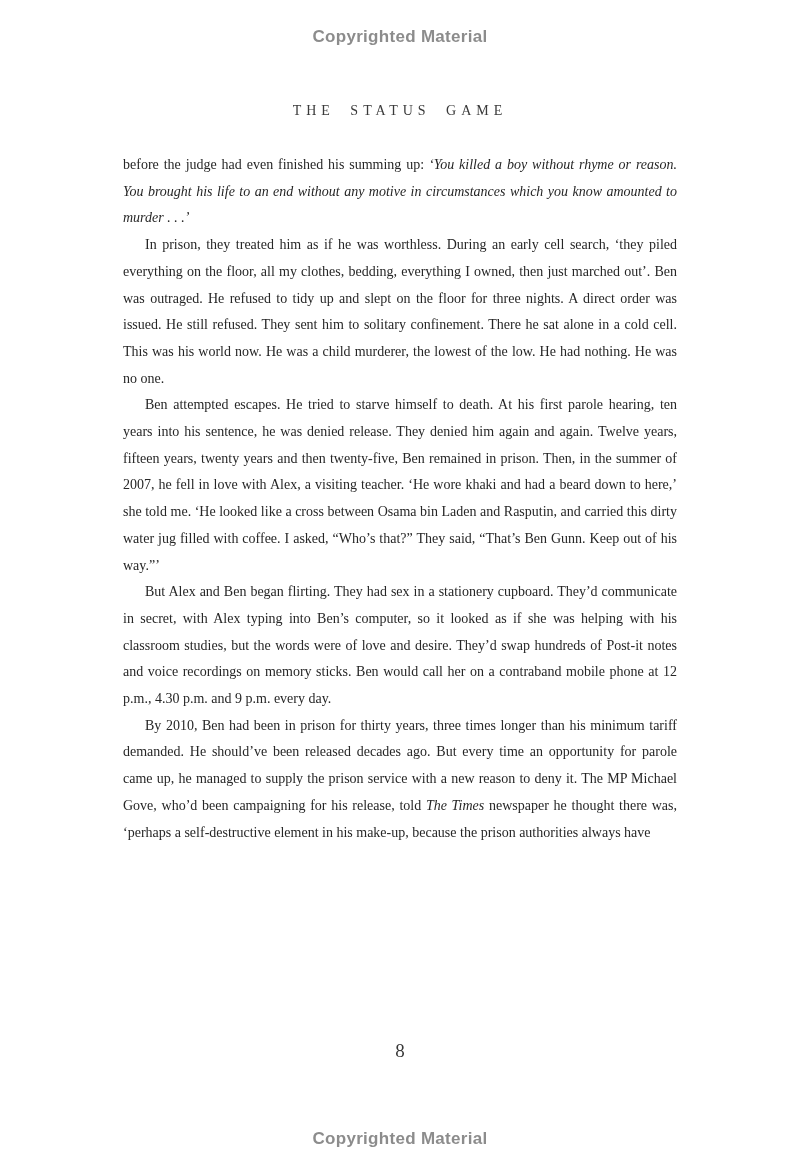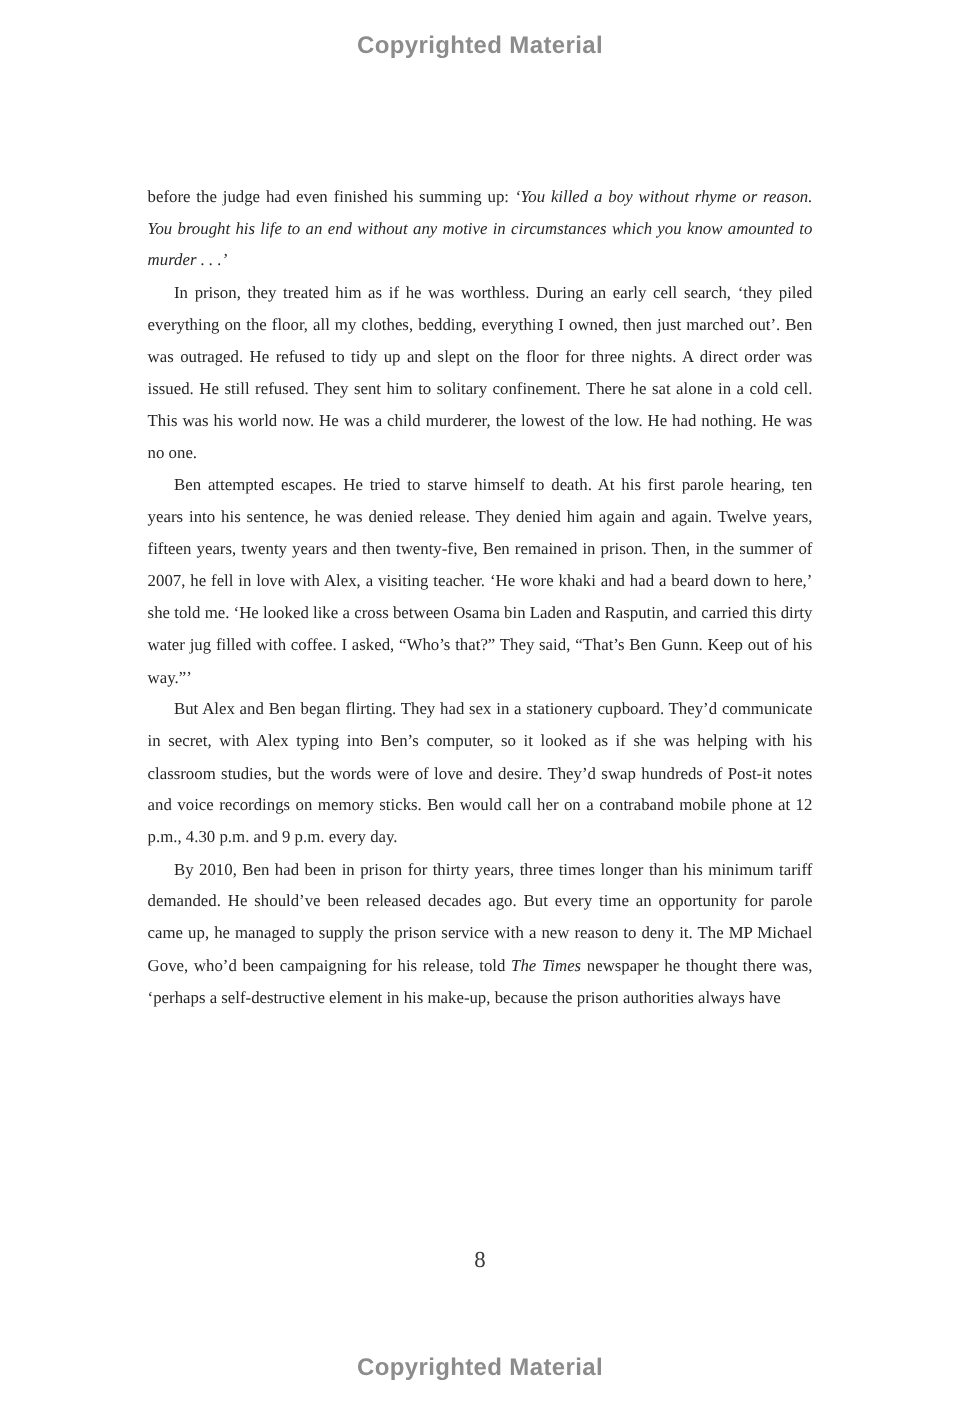--- a/index.html
+++ b/index.html
@@ -15,21 +15,21 @@
     font-family: "Liberation Serif", serif;
     overflow: hidden;
   }
   .copyright {
     position: absolute;
     left: 0;
     width: 100%;
     text-align: center;
     font-family: "Liberation Sans", sans-serif;
     font-weight: bold;
-    font-size: 20px;
+    font-size: 17px;
     letter-spacing: 0.3px;
     color: #8c8c8c;
   }
   .copyright.top { top: 27px; }
   .copyright.bottom { top: 1129px; }
   .running-header {
     position: absolute;
     top: 103px;
     left: 0;
     width: 100%;
@@ -69,20 +69,21 @@
     font-size: 19px;
     color: #3a3a3a;
   }
 </style>
 </head>
 <body>
 
 <div class="page">
   <div class="copyright top">Copyrighted Material</div>
 
+  <div class="running-header">THE STATUS GAME</div>
 
   <div class="body-text" id="body-text">
       <p class=""><span>before the judge had even finished his summing up: </span><em>‘You killed a boy without rhyme or reason. You brought his life to an end without any motive in circumstances which you know amounted to murder . . .’</em></p>
       <p class="indent"><span>In prison, they treated him as if he was worthless. During an early cell search, ‘they piled everything on the floor, all my clothes, bedding, everything I owned, then just marched out’. Ben was outraged. He refused to tidy up and slept on the floor for three nights. A direct order was issued. He still refused. They sent him to solitary confinement. There he sat alone in a cold cell. This was his world now. He was a child murderer, the lowest of the low. He had nothing. He was no one.</span></p>
       <p class="indent"><span>Ben attempted escapes. He tried to starve himself to death. At his first parole hearing, ten years into his sentence, he was denied release. They denied him again and again. Twelve years, fifteen years, twenty years and then twenty-five, Ben remained in prison. Then, in the summer of 2007, he fell in love with Alex, a visiting teacher. ‘He wore khaki and had a beard down to here,’ she told me. ‘He looked like a cross between Osama bin Laden and Rasputin, and carried this dirty water jug filled with coffee. I asked, “Who’s that?” They said, “That’s Ben Gunn. Keep out of his way.”’</span></p>
       <p class="indent"><span>But Alex and Ben began flirting. They had sex in a stationery cupboard. They’d communicate in secret, with Alex typing into Ben’s computer, so it looked as if she was helping with his classroom studies, but the words were of love and desire. They’d swap hundreds of Post-it notes and voice recordings on memory sticks. Ben would call her on a contraband mobile phone at 12 p.m., 4.30 p.m. and 9 p.m. every day.</span></p>
       <p class="indent"><span>By 2010, Ben had been in prison for thirty years, three times longer than his minimum tariff demanded. He should’ve been released decades ago. But every time an opportunity for parole came up, he managed to supply the prison service with a new reason to deny it. The MP Michael Gove, who’d been campaigning for his release, told </span><em>The Times</em><span> newspaper he thought there was, ‘perhaps a self-destructive element in his make-up, because the prison authorities always have</span></p>
     </div>
 
   <div class="page-number">8</div>

